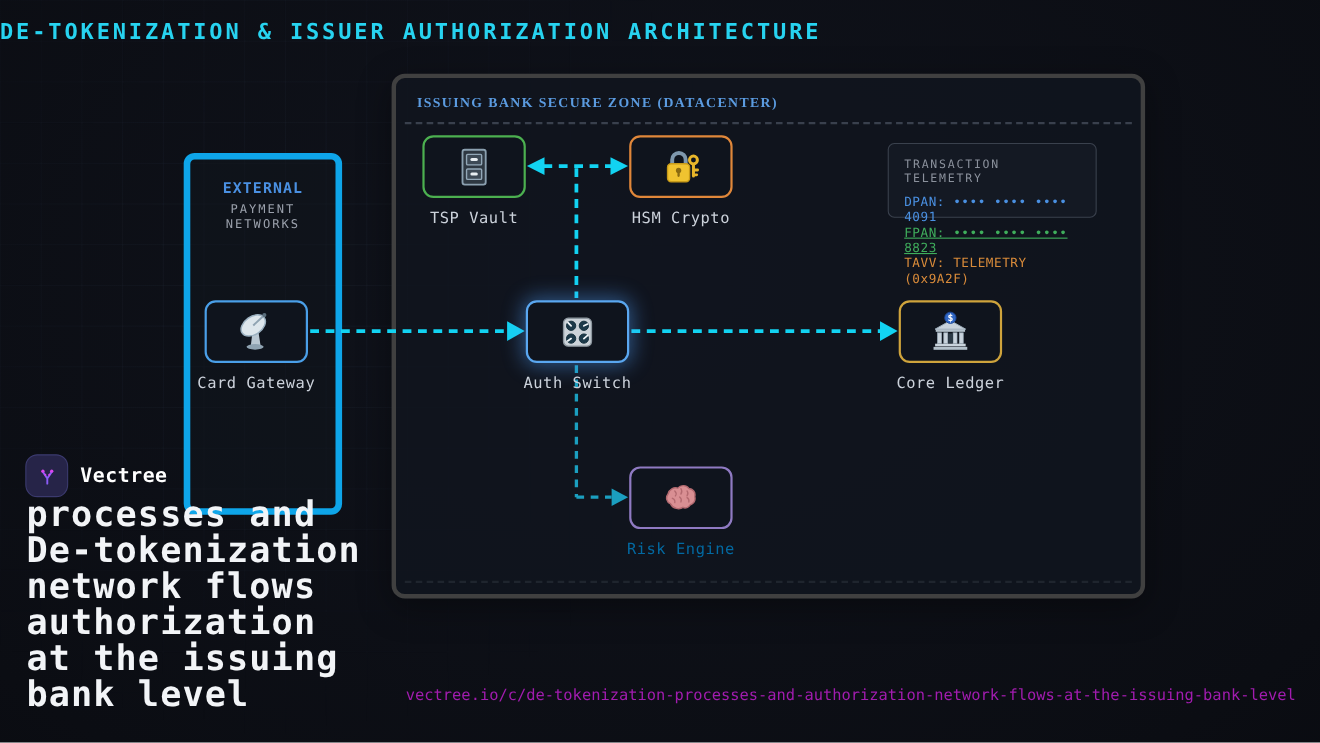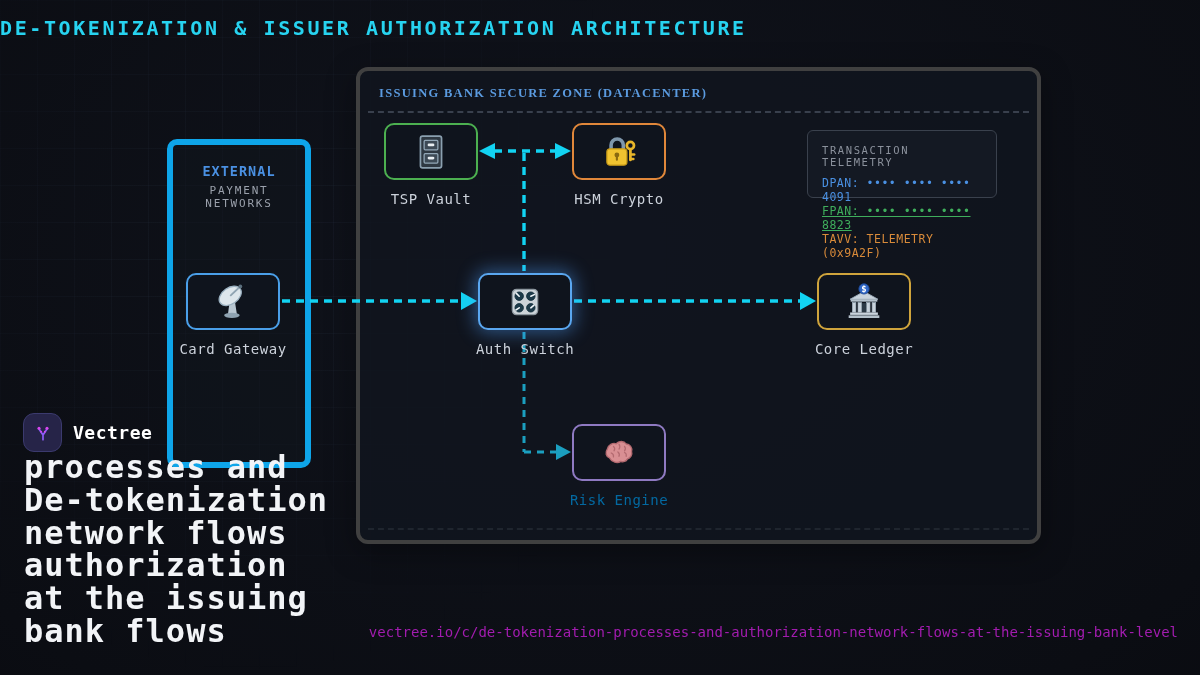--- a/index.html
+++ b/index.html
@@ -274,16 +274,16 @@
   </div>
   <div class="brand-name">Vectree</div>
 </div>
 
 <div class="brand-heading">
   <div>processes and</div>
   <div>De-tokenization</div>
   <div>network flows</div>
   <div>authorization</div>
   <div>at the issuing</div>
-  <div>bank flows</div>
+  <div>bank level</div>
 </div>
 
 <div class="footer-url">vectree.io/c/de-tokenization-processes-and-authorization-network-flows-at-the-issuing-bank-level</div>
 
 </body></html>

